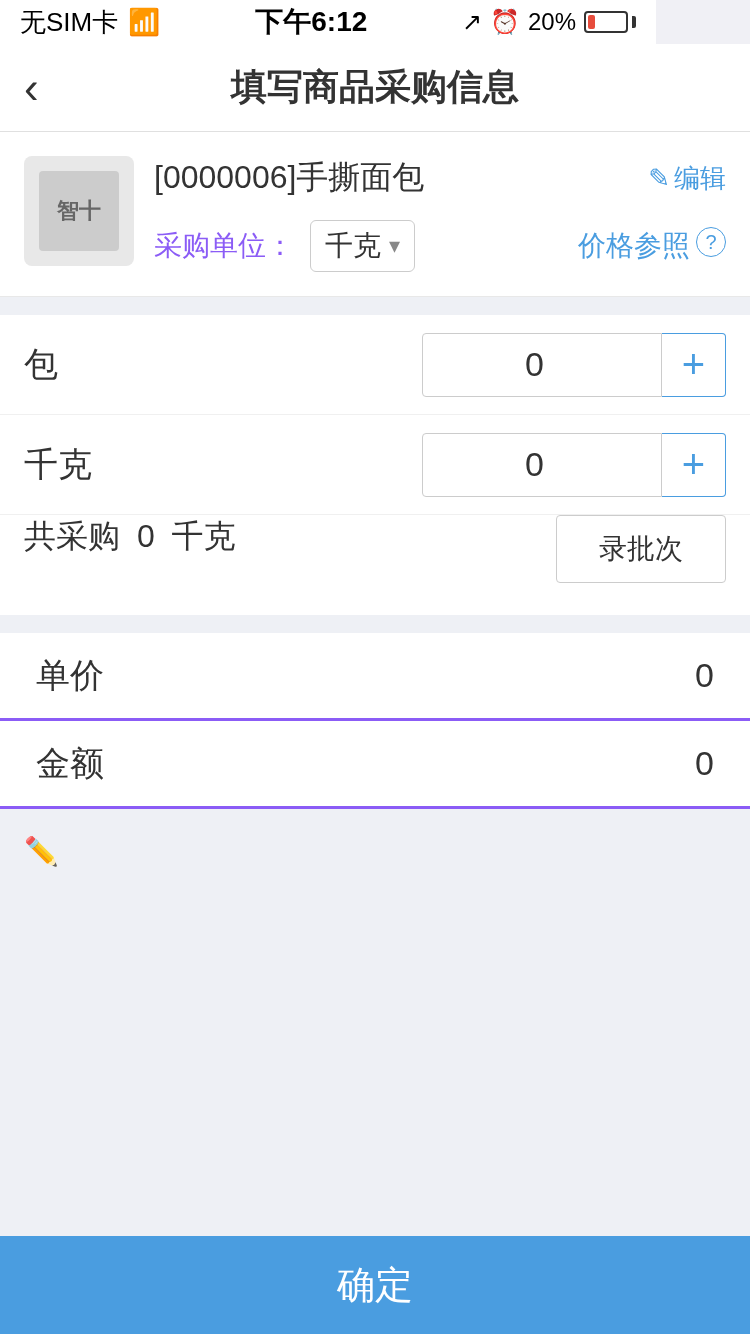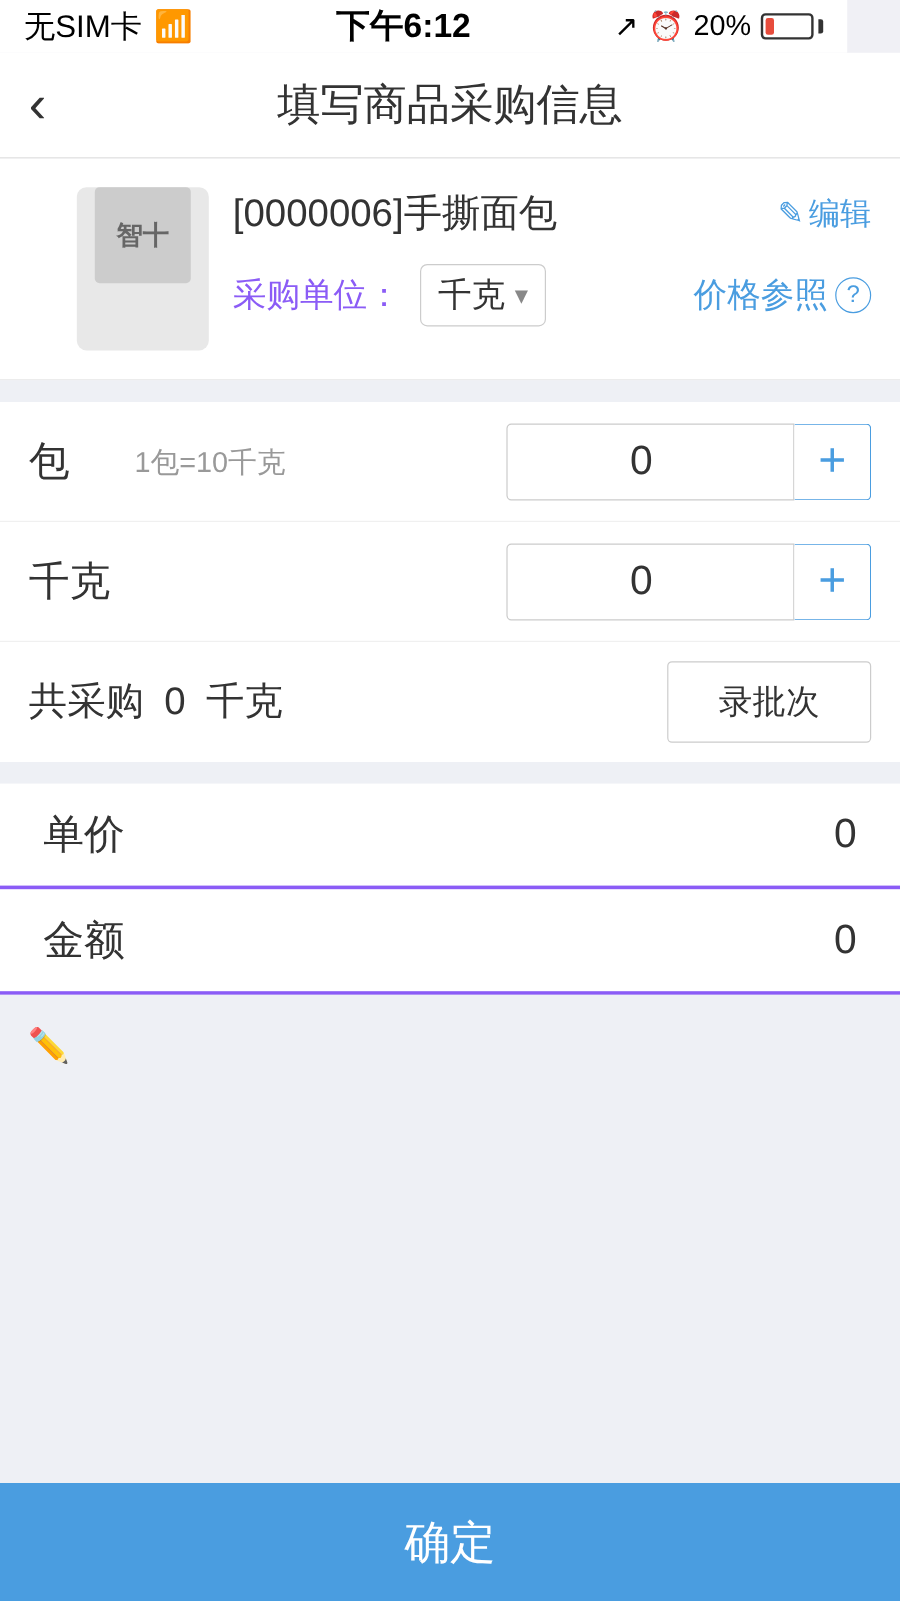--- a/index.html
+++ b/index.html
@@ -7,21 +7,21 @@
     body {
       width: 750px;
       min-height: 1334px;
       font-family: -apple-system, "PingFang SC", "Microsoft YaHei", sans-serif;
       background: #f0f0f5;
       font-size: 32px;
     }
 
     
     .status-bar {
-      width: 706px;
+      width: 656px;
       height: 44px;
       background: white;
       display: flex;
       align-items: center;
       justify-content: space-between;
       padding: 0 20px;
       font-size: 26px;
       font-weight: 500;
     }
     .status-left { display: flex; align-items: center; gap: 10px; }
@@ -56,42 +56,42 @@
     .header-back {
       position: absolute;
       left: 24px;
       font-size: 44px;
       color: #333;
       cursor: pointer;
       line-height: 1;
     }
     .header-title {
       font-size: 36px;
-      font-weight: 400;
+      font-weight: 700;
       color: #333;
     }
 
     
     .product-card {
       background: white;
       padding: 24px;
       display: flex;
       align-items: flex-start;
       gap: 20px;
       border-bottom: 1px solid #e8e8e8;
     }
     .product-image {
       width: 110px;
-      height: 136px;
+      height: 110px;
       background: #e8e8e8;
       border-radius: 8px;
       display: flex;
+      align-items: center;
       justify-content: center;
       flex-shrink: 0;
-      margin-left: 40px;
     }
     .product-image-inner {
       width: 80px; height: 80px;
       background: #ccc;
       border-radius: 4px;
       display: flex; align-items: center; justify-content: center;
       font-size: 28px; color: #888;
     }
     .product-info {
       flex: 1;
@@ -138,21 +138,21 @@
     .unit-dropdown .arrow {
       margin-left: 8px;
       font-size: 22px;
       color: #888;
     }
     .price-ref {
       margin-left: auto;
       font-size: 28px;
       color: #4a9de0;
       display: flex;
-      align-items: center;
+      align-items: flex-start;
       gap: 6px;
       cursor: pointer;
     }
 
     
     .section-divider {
       height: 18px;
       background: #eef0f5;
     }
 
@@ -205,21 +205,20 @@
       font-size: 40px;
       display: flex;
       align-items: center;
       justify-content: center;
       cursor: pointer;
     }
 
     
     .summary-row {
       display: flex;
-      align-items: center;
       padding: 0 24px;
       height: 100px;
       background: white;
     }
     .summary-text {
       font-size: 32px;
       color: #333;
     }
     .record-btn {
       margin-left: auto;
@@ -357,21 +356,20 @@
     </div>
   </div>
 </div>
 
 <div class="section-divider"></div>
 
 <div class="input-section">
 
   <div class="input-row">
     <span class="input-row-label">包</span>
-    <span class="input-row-sub">1包=10千克</span>
     <div class="input-row-right">
       <input class="qty-input" type="number" value="0" style="">
       <div class="plus-btn">+</div>
     </div>
   </div>
 
   <div class="input-row">
     <span class="input-row-label">千克</span>
     <div class="input-row-right">
       <input class="qty-input" type="number" value="0" style="">

